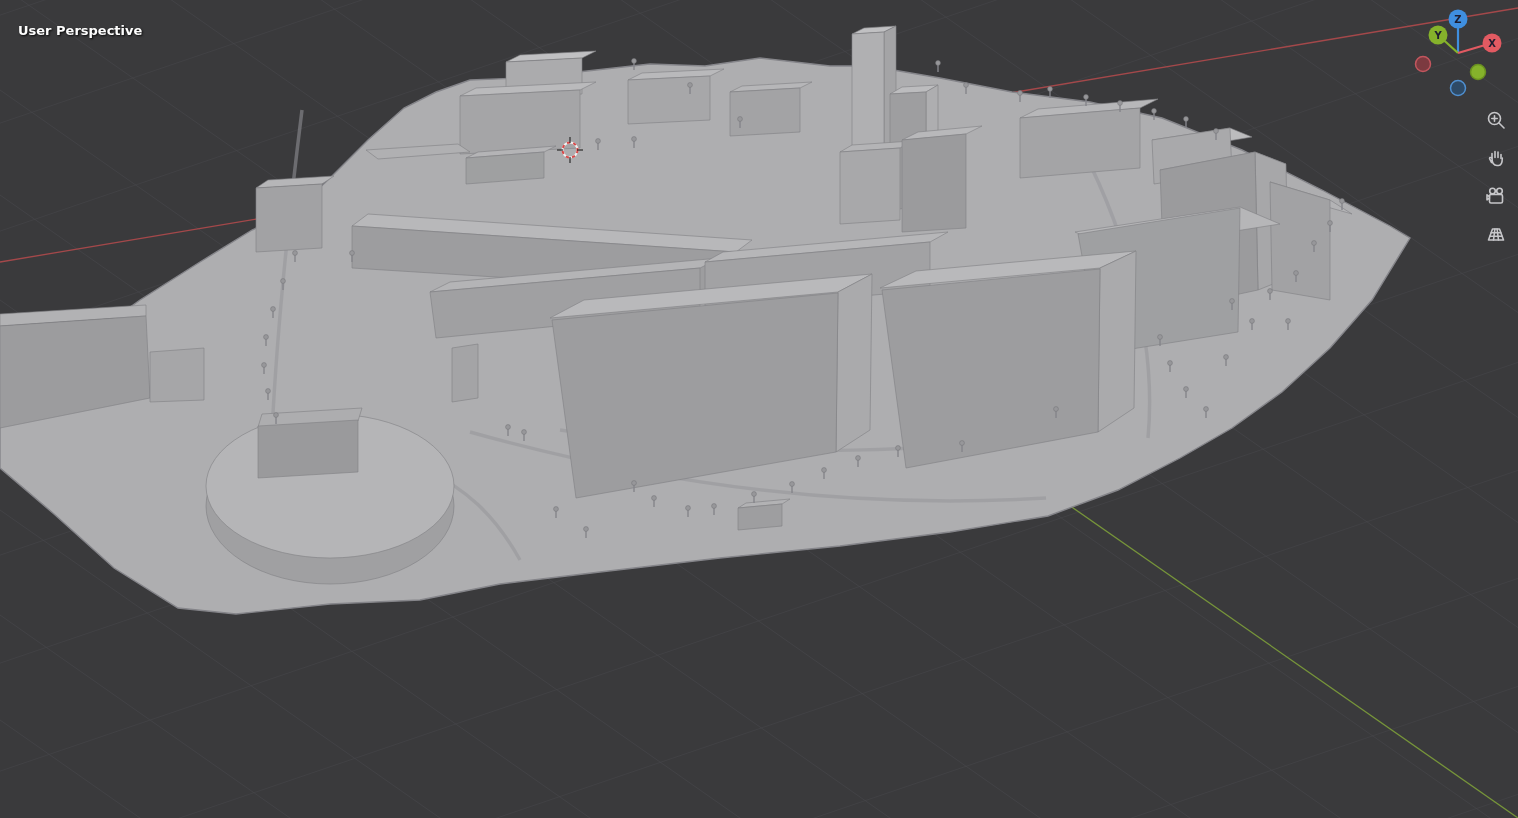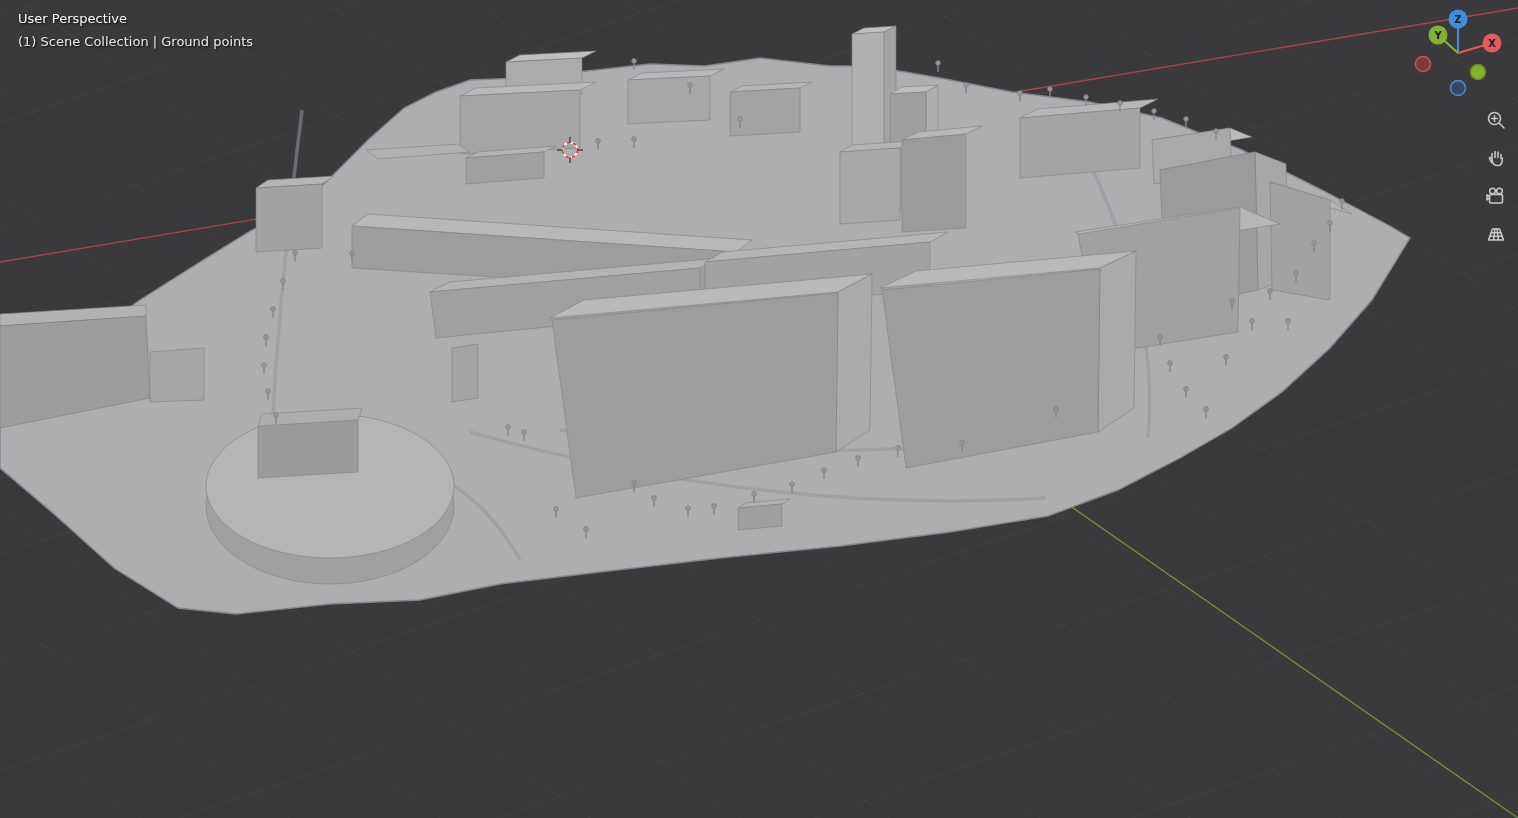--- a/index.html
+++ b/index.html
@@ -1,19 +1,19 @@
 <!DOCTYPE html>
 <html><head>
 <meta charset="utf-8">
 <style>
   html,body{margin:0;padding:0;background:#222;}
   body{width:1518px;height:818px;overflow:hidden;font-family:"DejaVu Sans","Liberation Sans",sans-serif;}
   .viewport{position:relative;width:1518px;height:818px;background:#3a3a3c;overflow:hidden;}
   .scene{position:absolute;inset:0;display:block;}
-  .overlay-header{position:absolute;top:8px;left:18px;color:#f2f2f2;text-shadow:1px 1px 2px rgba(0,0,0,.85);line-height:1.75;}
+  .overlay-header{position:absolute;top:20px;left:18px;color:#f2f2f2;text-shadow:1px 1px 2px rgba(0,0,0,.85);line-height:1.75;font-weight:bold;}
   .overlay-header .line1{font-size:13px;color:#fdfdfd;}
   .overlay-header .line2{font-size:13px;color:#ececec;}
   .nav-gizmo{position:absolute;top:2px;right:8px;}
   .side-toolbar{position:absolute;top:106px;right:8px;display:flex;flex-direction:column;gap:10px;}
   .tool-btn{width:28px;height:28px;border:none;background:transparent;padding:2px;cursor:pointer;display:flex;align-items:center;justify-content:center;border-radius:4px;}
   .tool-btn svg{display:block;}
   .ticon{stroke:#c6c6c9;fill:none;stroke-width:1.6;stroke-linecap:round;stroke-linejoin:round;}
 </style>
 </head>
 <body>
@@ -373,21 +373,20 @@
         <line x1="570" y1="137" x2="570" y2="143"></line>
         <line x1="570" y1="157" x2="570" y2="163"></line>
         <line x1="557" y1="150" x2="563" y2="150"></line>
         <line x1="577" y1="150" x2="583" y2="150"></line>
       </g>
     </g>
   </svg>
 
   <div class="overlay-header">
     <div class="line1">User Perspective</div>
-    <div class="line2">(1) Scene Collection | Ground points</div>
   </div>
 
   <svg class="nav-gizmo" width="96" height="100" viewBox="0 0 96 100">
     <g stroke-width="2.2">
       <line x1="44" y1="51" x2="44" y2="17" stroke="#3f8fe0"></line>
       <line x1="44" y1="51" x2="24" y2="33" stroke="#85b22b"></line>
       <line x1="44" y1="51" x2="78" y2="41" stroke="#e25a62"></line>
     </g>
 
     <circle cx="9" cy="62" r="7.5" fill="#7c3a40" stroke="#c2565e" stroke-width="1.5"></circle>

